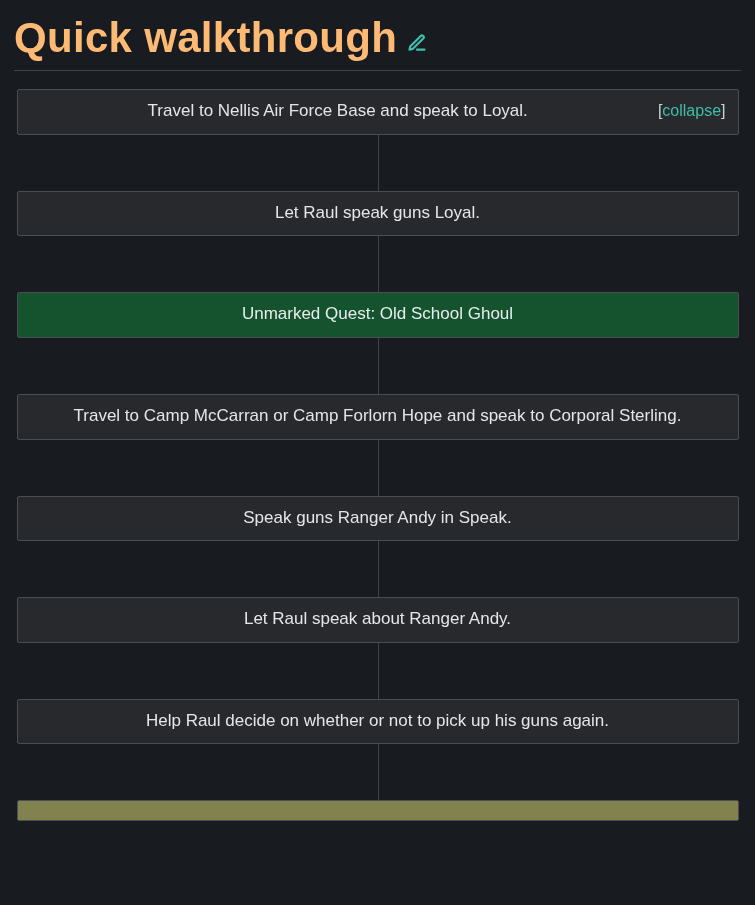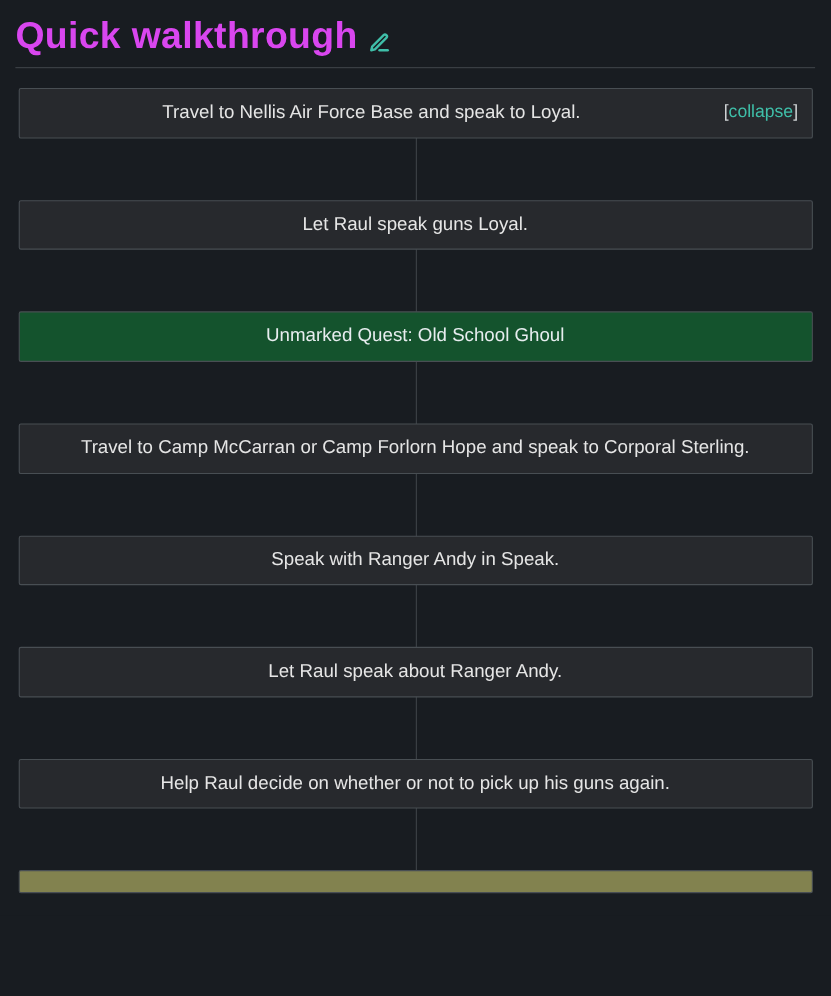--- a/index.html
+++ b/index.html
@@ -17,23 +17,23 @@
   }
   .section-header {
     display: flex;
     align-items: center;
     gap: 10px;
     border-bottom: 1px solid #3d4348;
     padding-bottom: 8px;
     margin-bottom: 14px;
   }
   .section-title {
-    font-size: 34px;
+    font-size: 42px;
     font-weight: 700;
-    color: #d946ef;
+    color: #fdba74;
     letter-spacing: 0.3px;
   }
   .edit-icon {
     width: 20px;
     height: 20px;
     color: #3fbfa9;
     margin-top: 10px;
     cursor: pointer;
   }
   .flow {
@@ -116,21 +116,21 @@
 
     <div class="step normal">
       <span class="step-text">
         <span>Travel to </span><a class="wikilink">Camp McCarran</a><span> or </span><a class="wikilink">Camp Forlorn Hope</a><span> and speak to </span><a class="wikilink">Corporal Sterling</a><span>.</span>
       </span>
     </div>
 
 
     <div class="step normal">
       <span class="step-text">
-        <span>Speak with </span><a class="wikilink">Ranger Andy</a><span> in </span><a class="wikilink">Speak</a><span>.</span>
+        <span>Speak guns </span><a class="wikilink">Ranger Andy</a><span> in </span><a class="wikilink">Speak</a><span>.</span>
       </span>
     </div>
 
     <div class="step normal">
       <span class="step-text">Let Raul speak about Ranger Andy.</span>
     </div>
 
     <div class="step normal">
       <span class="step-text">Help Raul decide on whether or not to pick up his guns again.</span>
     </div>

